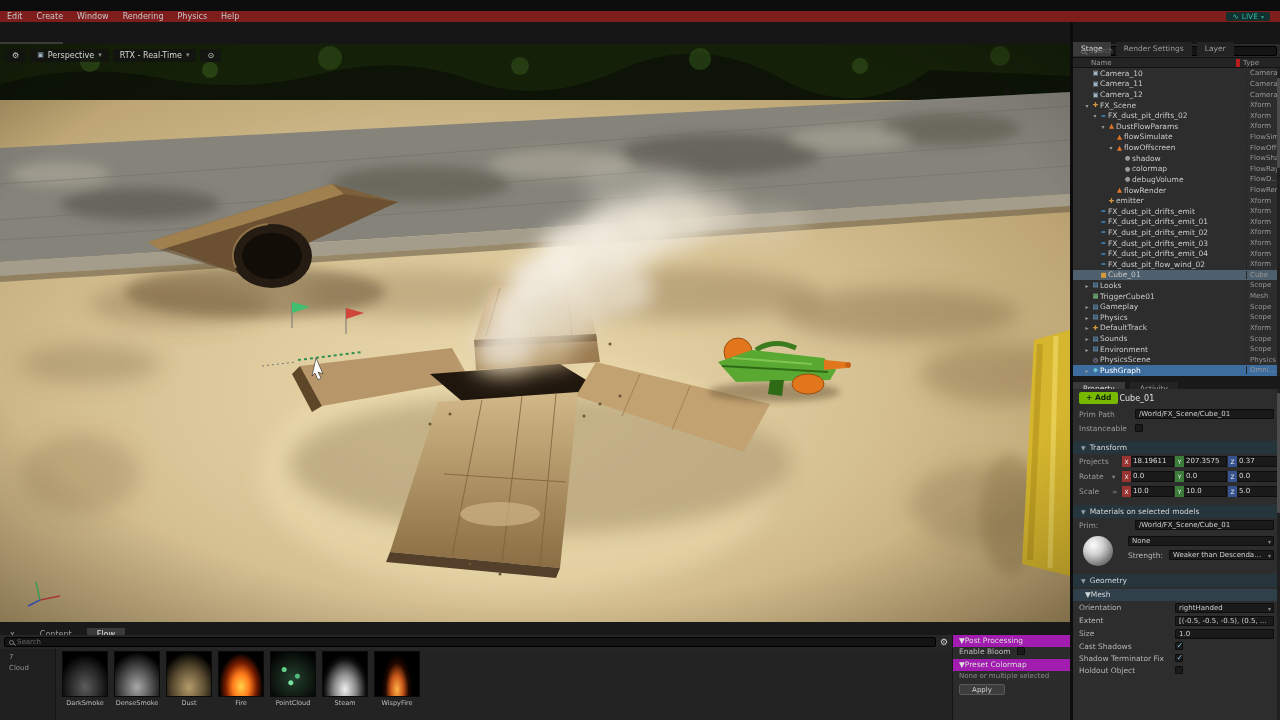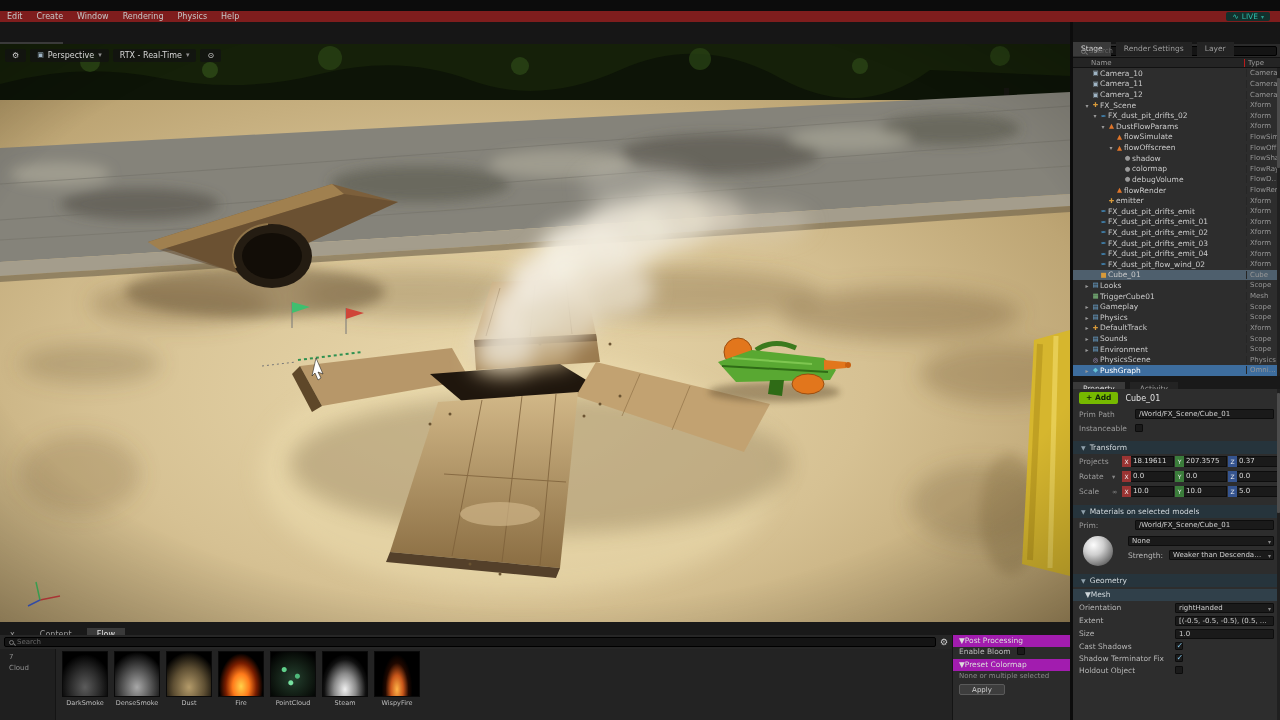--- a/index.html
+++ b/index.html
@@ -57,39 +57,39 @@
   .dimtext{color:#8a8a8a;font-size:7px;padding:1px 6px}
   #apply-btn{display:block;width:46px;height:11px;line-height:10px;text-align:center;margin:3px 6px;background:#3d3d3d;border:1px solid #5a5a5a;border-radius:2px;color:#d2d2d2;font-size:7px}
 
   
   #rightcol{position:absolute;top:22px;left:1073px;width:207px;height:698px;background:#2d2d2d}
   #stage-tabs{height:22px;background:#161616;white-space:nowrap}
   #stage-tabs .tab{padding:0 8px;font-size:7.5px}
   #stage-search{height:13px;background:#2a2a2a;padding:2px 3px}
   #stage-colhead{height:11px;background:#242424;border-top:1px solid #111;border-bottom:1px solid #111;font-size:7px;color:#9a9a9a;display:flex;align-items:center}
   #stage-colhead .cname{padding-left:18px;flex:1}
-  #stage-colhead .ctype{width:36px;border-left:1px solid #b91c1c;padding-left:3px}
+  #stage-colhead .ctype{width:44px;border-left:4px solid #b91c1c;padding-left:3px}
   #stage-tree{height:308px;overflow:hidden;position:relative;background:#2d2d2d}
   .trow{display:flex;align-items:center;height:10.62px;font-size:7.5px;color:#c9c9c9;white-space:nowrap}
   .trow .caret{width:8px;flex:none;color:#999;font-size:6px;text-align:center}
   .trow .ticon{width:9px;flex:none;font-size:6.5px;text-align:center}
   .trow .tlabel{flex:1;overflow:hidden;text-overflow:ellipsis;padding-right:2px}
   .trow .ttype{width:34px;flex:none;color:#979797;font-size:7px;overflow:hidden;text-overflow:ellipsis;border-left:1px solid #262626;padding-left:3px}
   .sel-row{background:#4e5f6d}
   .sel-active{background:#3d6d9e;color:#fff}
   .ic-camera{color:#9fb4c4}.ic-xform{color:#d89a3a}.ic-flow{color:#4aa3e0}.ic-flame{color:#e0762a}
   .ic-gear{color:#9a9a9a}.ic-cube{color:#d89a3a}.ic-scope{color:#6aa2cc}.ic-mesh{color:#7ec07e}
   .ic-physics{color:#b0a0d0}.ic-graph{color:#66c2d6}
   .vscroll{position:absolute;right:0;top:0;width:3px;height:100%;background:#202020}
   .vscroll .thumbbar{position:absolute;left:0;width:3px;background:#4c4c4c;border-radius:1px}
 
   #prop-tabs{height:13px;background:#191919}
   #prop-tabs .tab{margin-top:0;height:13px;line-height:13px;padding:0 10px;font-size:7.5px}
   #prop-body{position:relative;height:331px;background:#2d2d2d;font-size:7.5px;color:#b5b5b5;overflow:hidden}
-  .add-row{display:flex;align-items:center;gap:7px;padding:3px 6px;height:18px}
+  .add-row{display:flex;align-items:center;gap:1px;padding:3px 6px;height:18px}
   #add-btn{background:#76b900;color:#10200a;border-radius:2px;height:12px;line-height:12px;padding:0 7px;font-size:7.5px;font-weight:bold}
   .prim-name{color:#e0e0e0;font-size:8px}
   .kv{display:grid;grid-template-columns:52px 1fr;gap:4px;align-items:center;height:14px;padding:0 6px}
   .kv .klabel{color:#9a9a9a}
   .field{background:#1a1a1a;border:1px solid #0d0d0d;border-radius:1px;height:10px;line-height:9px;padding:0 3px;color:#cfcfcf;font-size:7px;overflow:hidden;white-space:nowrap;text-overflow:ellipsis}
   .field.dd{position:relative;padding-right:10px}
   .field.dd::after{content:'▾';position:absolute;right:2px;top:0;color:#888;font-size:6px}
   .cbx{width:8px;height:8px;background:#1a1a1a;border:1px solid #0c0c0c;border-radius:1px;display:inline-block;position:relative;flex:none}
   .cbx.on::after{content:'✓';position:absolute;left:0.5px;top:-2px;color:#7fc4e8;font-size:8px}
   .section{height:13px;line-height:13px;background:#26343c;color:#cfd6da;padding-left:8px;margin-top:6px;font-size:7.5px}

